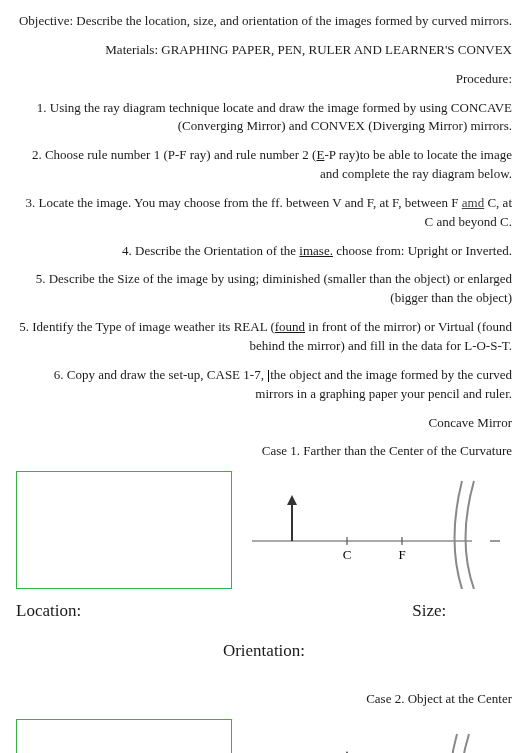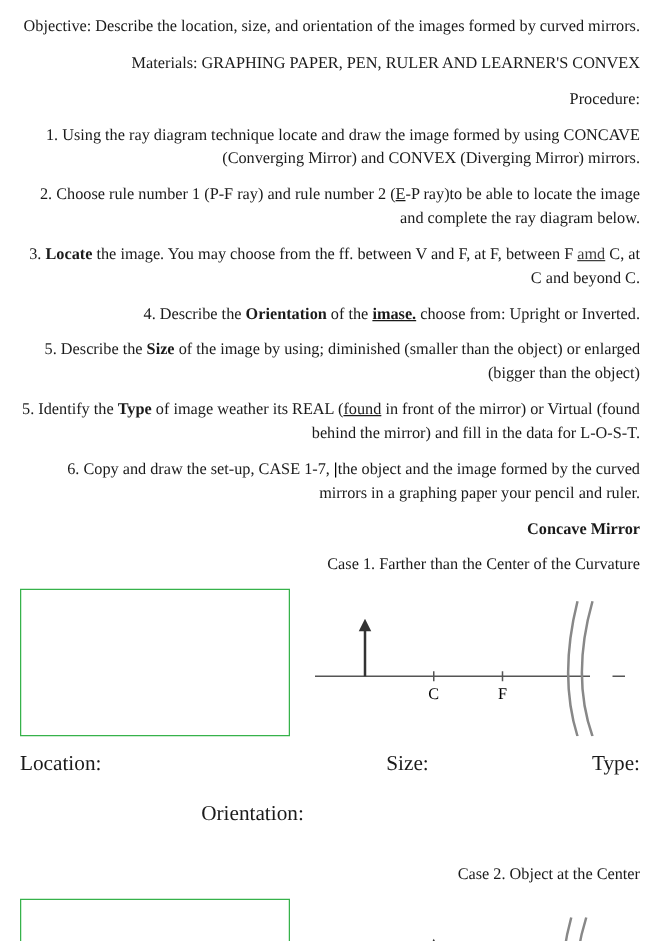--- a/index.html
+++ b/index.html
@@ -8,21 +8,21 @@
     width: 528px;
     box-sizing: border-box;
     font-family: "Times New Roman", Times, serif;
     font-size: 13px;
     line-height: 1.45;
     color: #1a1a1a;
     background: #fff;
   }
   p { margin: 0 0 10px 0; text-align: right; }
   .underline { text-decoration: underline; }
-  .bold { font-weight: bold; }
+  .bold { font-weight: normal; }
   .cursor { border-left: 1px solid #000; display: inline-block; height: 12px; vertical-align: middle; margin: 0 1px; }
   .green-box {
     border: 1px solid #36b24a;
     width: 220px;
     height: 118px;
     box-sizing: border-box;
   }
   .case-row {
     display: flex;
     align-items: flex-start;
@@ -113,21 +113,20 @@
 
       <line x1="238" y1="70" x2="248" y2="70" stroke="#555" stroke-width="1.2"></line>
     </svg>
   </div>
 </div>
 
 <div class="labels-row">
   <span>Location:</span>
   <span>Orientation:</span>
   <span>Size:</span>
-  <span>Type:</span>
 </div>
 
 <p style="margin-top:26px">Case 2. Object at the Center</p>
 
 <div class="case-row">
   <div class="green-box"></div>
   <div class="diagram-area">
     <svg width="260" height="118" viewBox="0 0 260 118">
 
       <line x1="30" y1="75" x2="215" y2="75" stroke="#555" stroke-width="1.2"></line>

